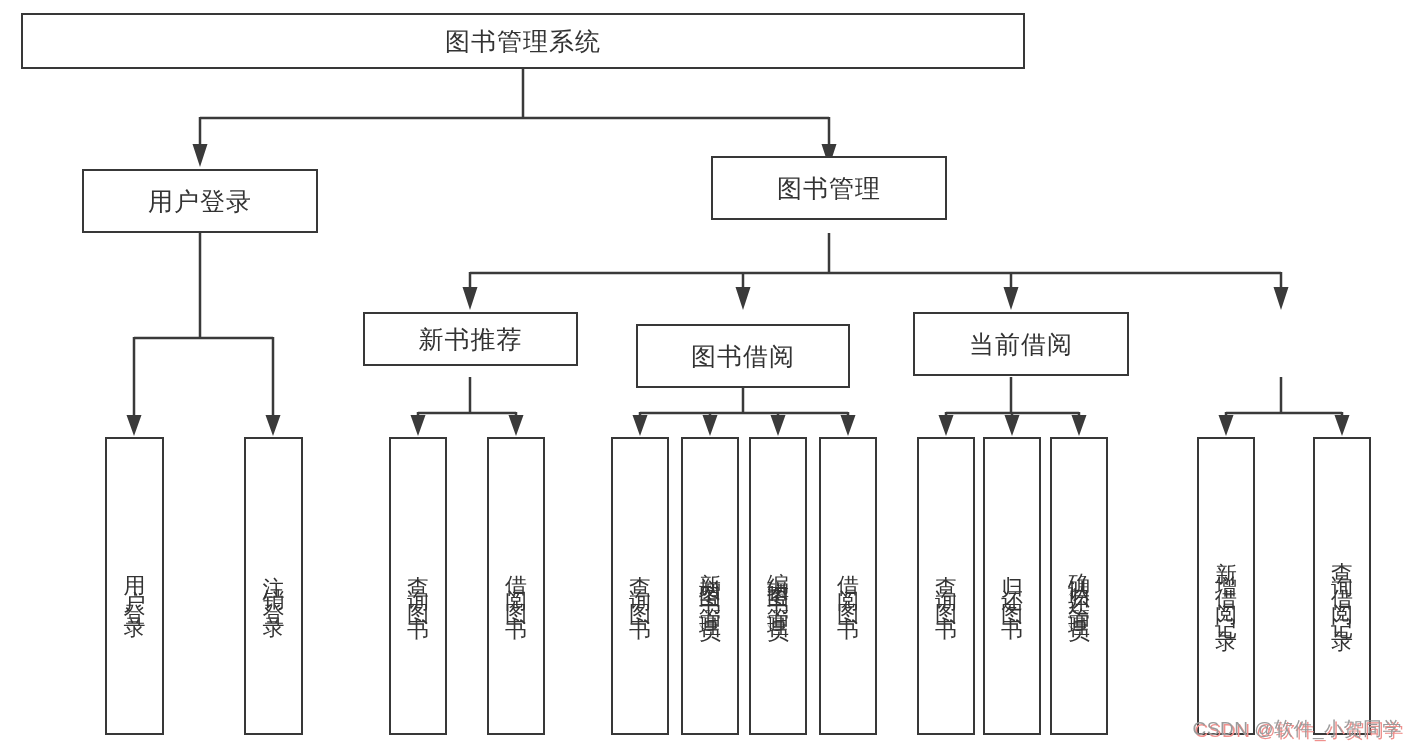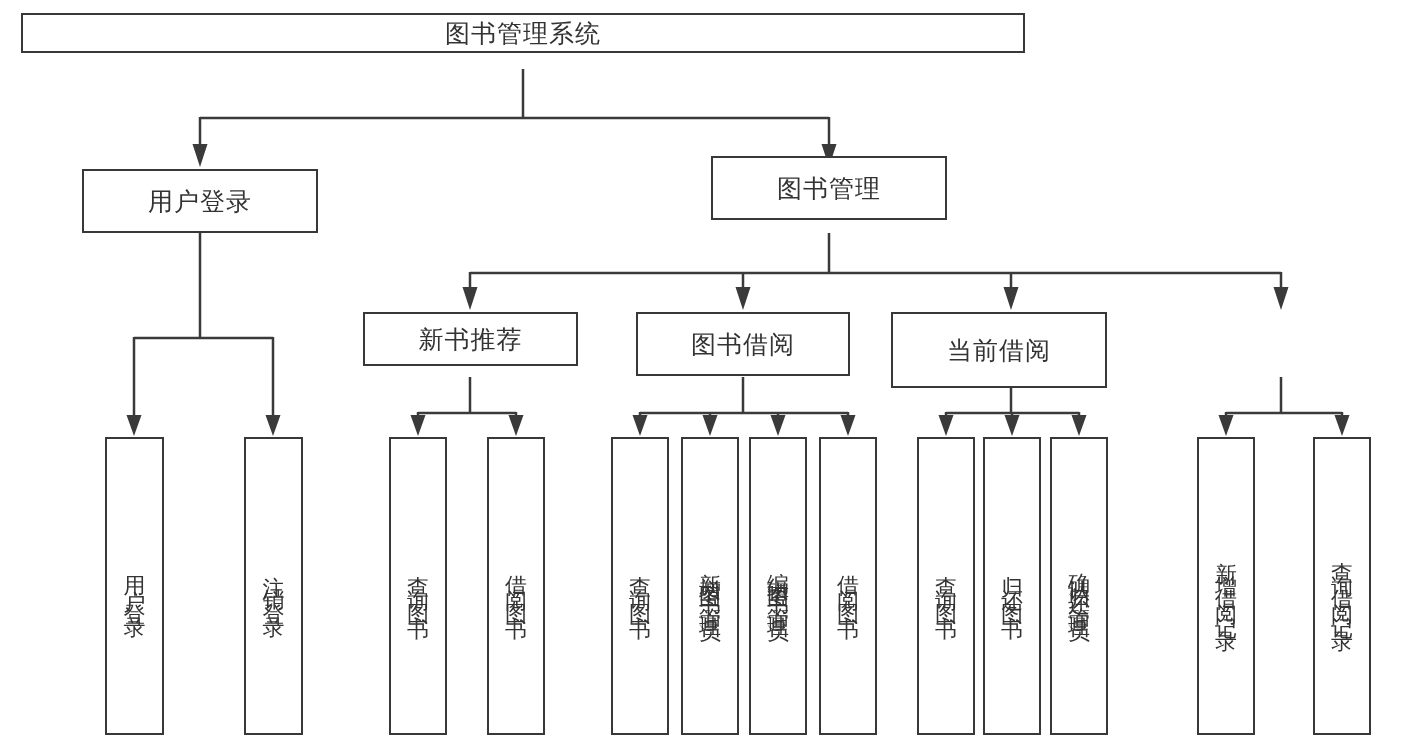--- a/index.html
+++ b/index.html
@@ -72,38 +72,38 @@
          M702.5 415 L717.5 415 L710 436 Z
          M770.5 415 L785.5 415 L778 436 Z
          M840.5 415 L855.5 415 L848 436 Z
          M938.5 415 L953.5 415 L946 436 Z
          M1004.5 415 L1019.5 415 L1012 436 Z
          M1071.5 415 L1086.5 415 L1079 436 Z
          M1218.5 415 L1233.5 415 L1226 436 Z
          M1334.5 415 L1349.5 415 L1342 436 Z"></path>
   </svg>
 
-  <div class="box hbox" style="left:21px;top:13px;width:1004px;height:40px">
+  <div class="box hbox" style="left:21px;top:13px;width:1004px;height:56px">
     <span>图书管理系统</span>
   </div>
 
   <div class="box hbox" style="left:82px;top:169px;width:236px;height:64px">
     <span>用户登录</span>
   </div>
   <div class="box hbox" style="left:711px;top:156px;width:236px;height:64px">
     <span>图书管理</span>
   </div>
 
   <div class="box hbox" style="left:363px;top:312px;width:215px;height:54px">
     <span>新书推荐</span>
   </div>
-  <div class="box hbox" style="left:636px;top:312px;width:214px;height:64px">
+  <div class="box hbox" style="left:636px;top:324px;width:214px;height:64px">
     <span>图书借阅</span>
   </div>
-  <div class="box hbox" style="left:891px;top:312px;width:216px;height:76px">
+  <div class="box hbox" style="left:913px;top:312px;width:216px;height:64px">
     <span>当前借阅</span>
   </div>
 
   <div class="box vbox" style="left:105px;top:437px;width:59px;height:298px">
     <span>用户登录</span>
   </div>
   <div class="box vbox" style="left:244px;top:437px;width:59px;height:298px">
     <span>注销登录</span>
   </div>
 
@@ -137,14 +137,15 @@
     <span>确认归还（管理员）</span>
   </div>
 
   <div class="box vbox" style="left:1197px;top:437px;width:58px;height:298px">
     <span>新增借阅记录</span>
   </div>
   <div class="box vbox" style="left:1313px;top:437px;width:58px;height:298px">
     <span>查询借阅记录</span>
   </div>
 
+  <div id="watermark">CSDN @软件_小贺同学</div>
 
 </div>
 
 </body></html>

